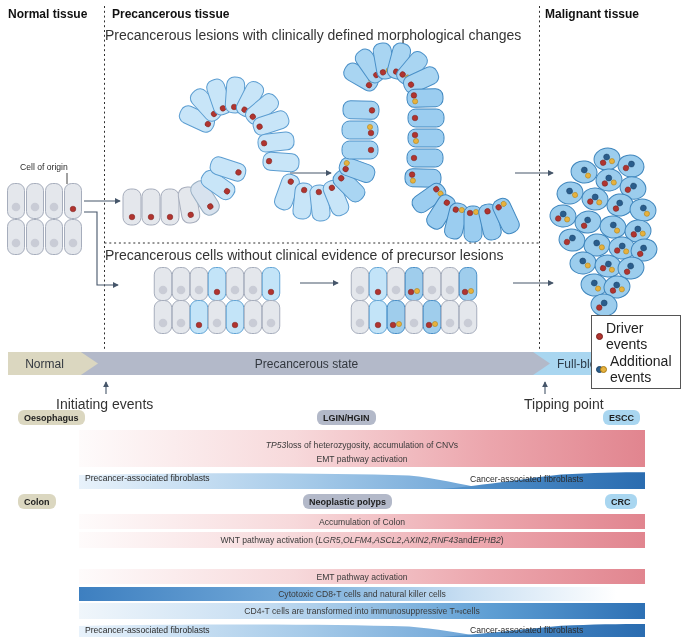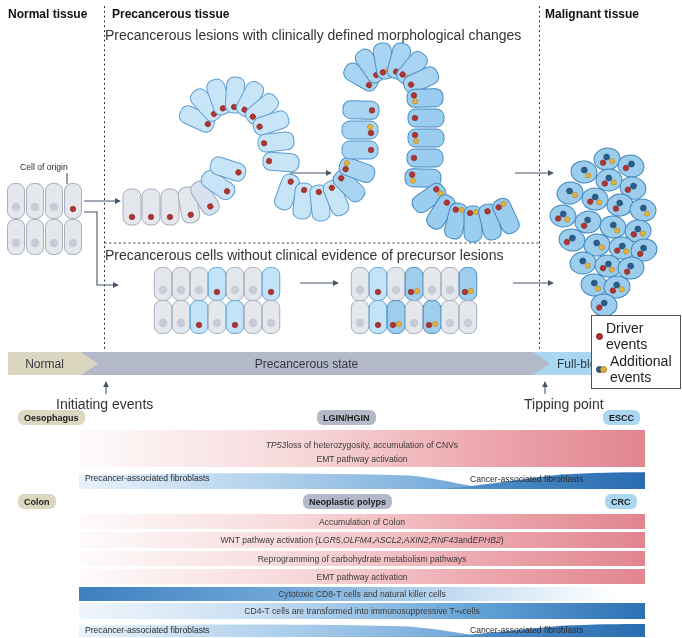--- a/index.html
+++ b/index.html
@@ -585,21 +585,20 @@
   </svg>
   <div class="small-label" style="left:85px;top:473px">Precancer-associated fibroblasts</div>
   <div class="small-label" style="left:470px;top:474px">Cancer-associated fibroblasts</div>
 
   <div class="obox tan" style="left:18px;top:494px">Colon</div>
   <div class="obox grayb" style="left:303px;top:494px">Neoplastic polyps</div>
   <div class="obox blue" style="left:605px;top:494px">CRC</div>
 
   <div class="band pink" style="top:514px;height:15px">Accumulation of Colon</div>
   <div class="band pink" style="top:532px;height:16px">WNT pathway activation (<i>LGR5</i>, <i>OLFM4</i>, <i>ASCL2</i>, <i>AXIN2</i>, <i>RNF43</i> and <i>EPHB2</i>)</div>
-  <div class="band pink" style="top:551px;height:15px">Reprogramming of carbohydrate metabolism pathways</div>
   <div class="band pink" style="top:569px;height:15px">EMT pathway activation</div>
   <div class="band cd8" style="top:587px;height:14px">Cytotoxic CD8<sup>+</sup> T cells and natural killer cells</div>
   <div class="band cd4" style="top:603px;height:16px">CD4<sup>+</sup> T cells are transformed into immunosuppressive T<sub>reg</sub> cells</div>
 
   <svg class="fibro-svg" style="top:622px" width="566" height="15" viewBox="0 0 566 15">
     <defs>
       <linearGradient id="gl2" x1="0" y1="0" x2="1" y2="0">
         <stop offset="0" stop-color="#e8f2fb"></stop>
           <stop offset="0.55" stop-color="#a7cbe9"></stop>
           <stop offset="1" stop-color="#6ba3d6"></stop>

